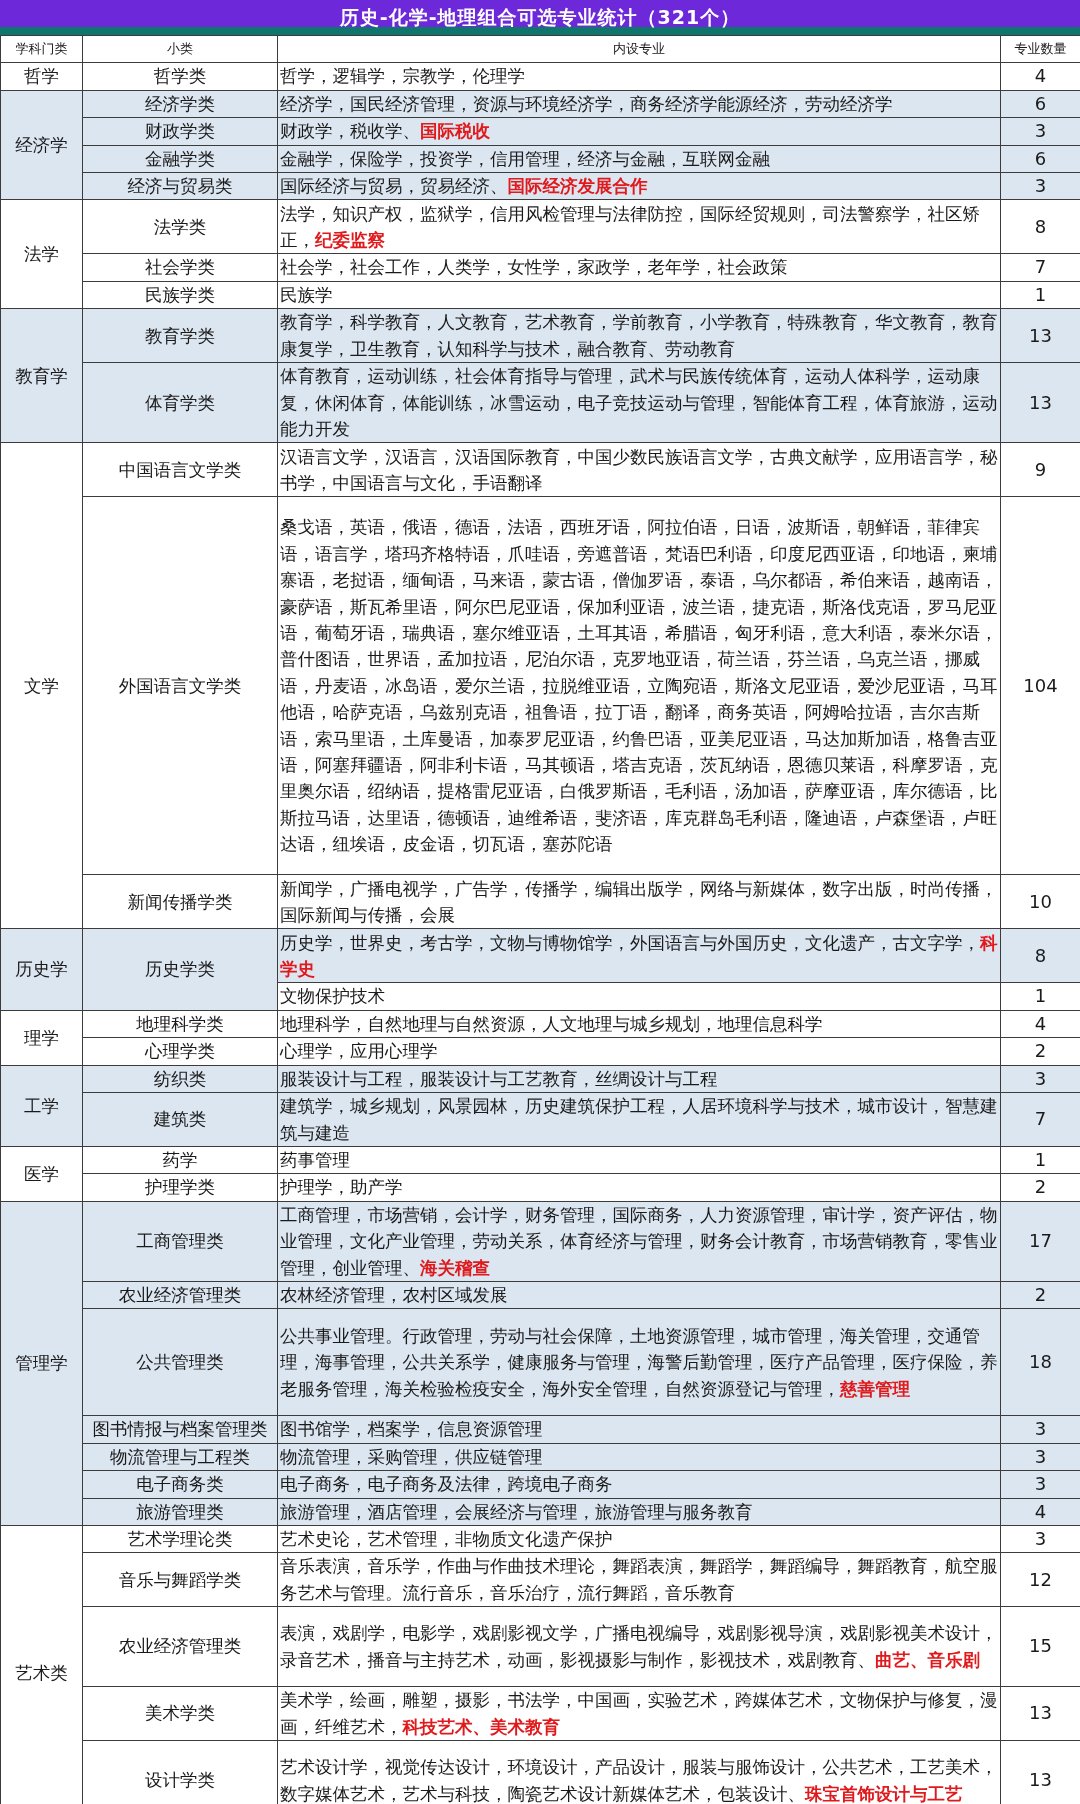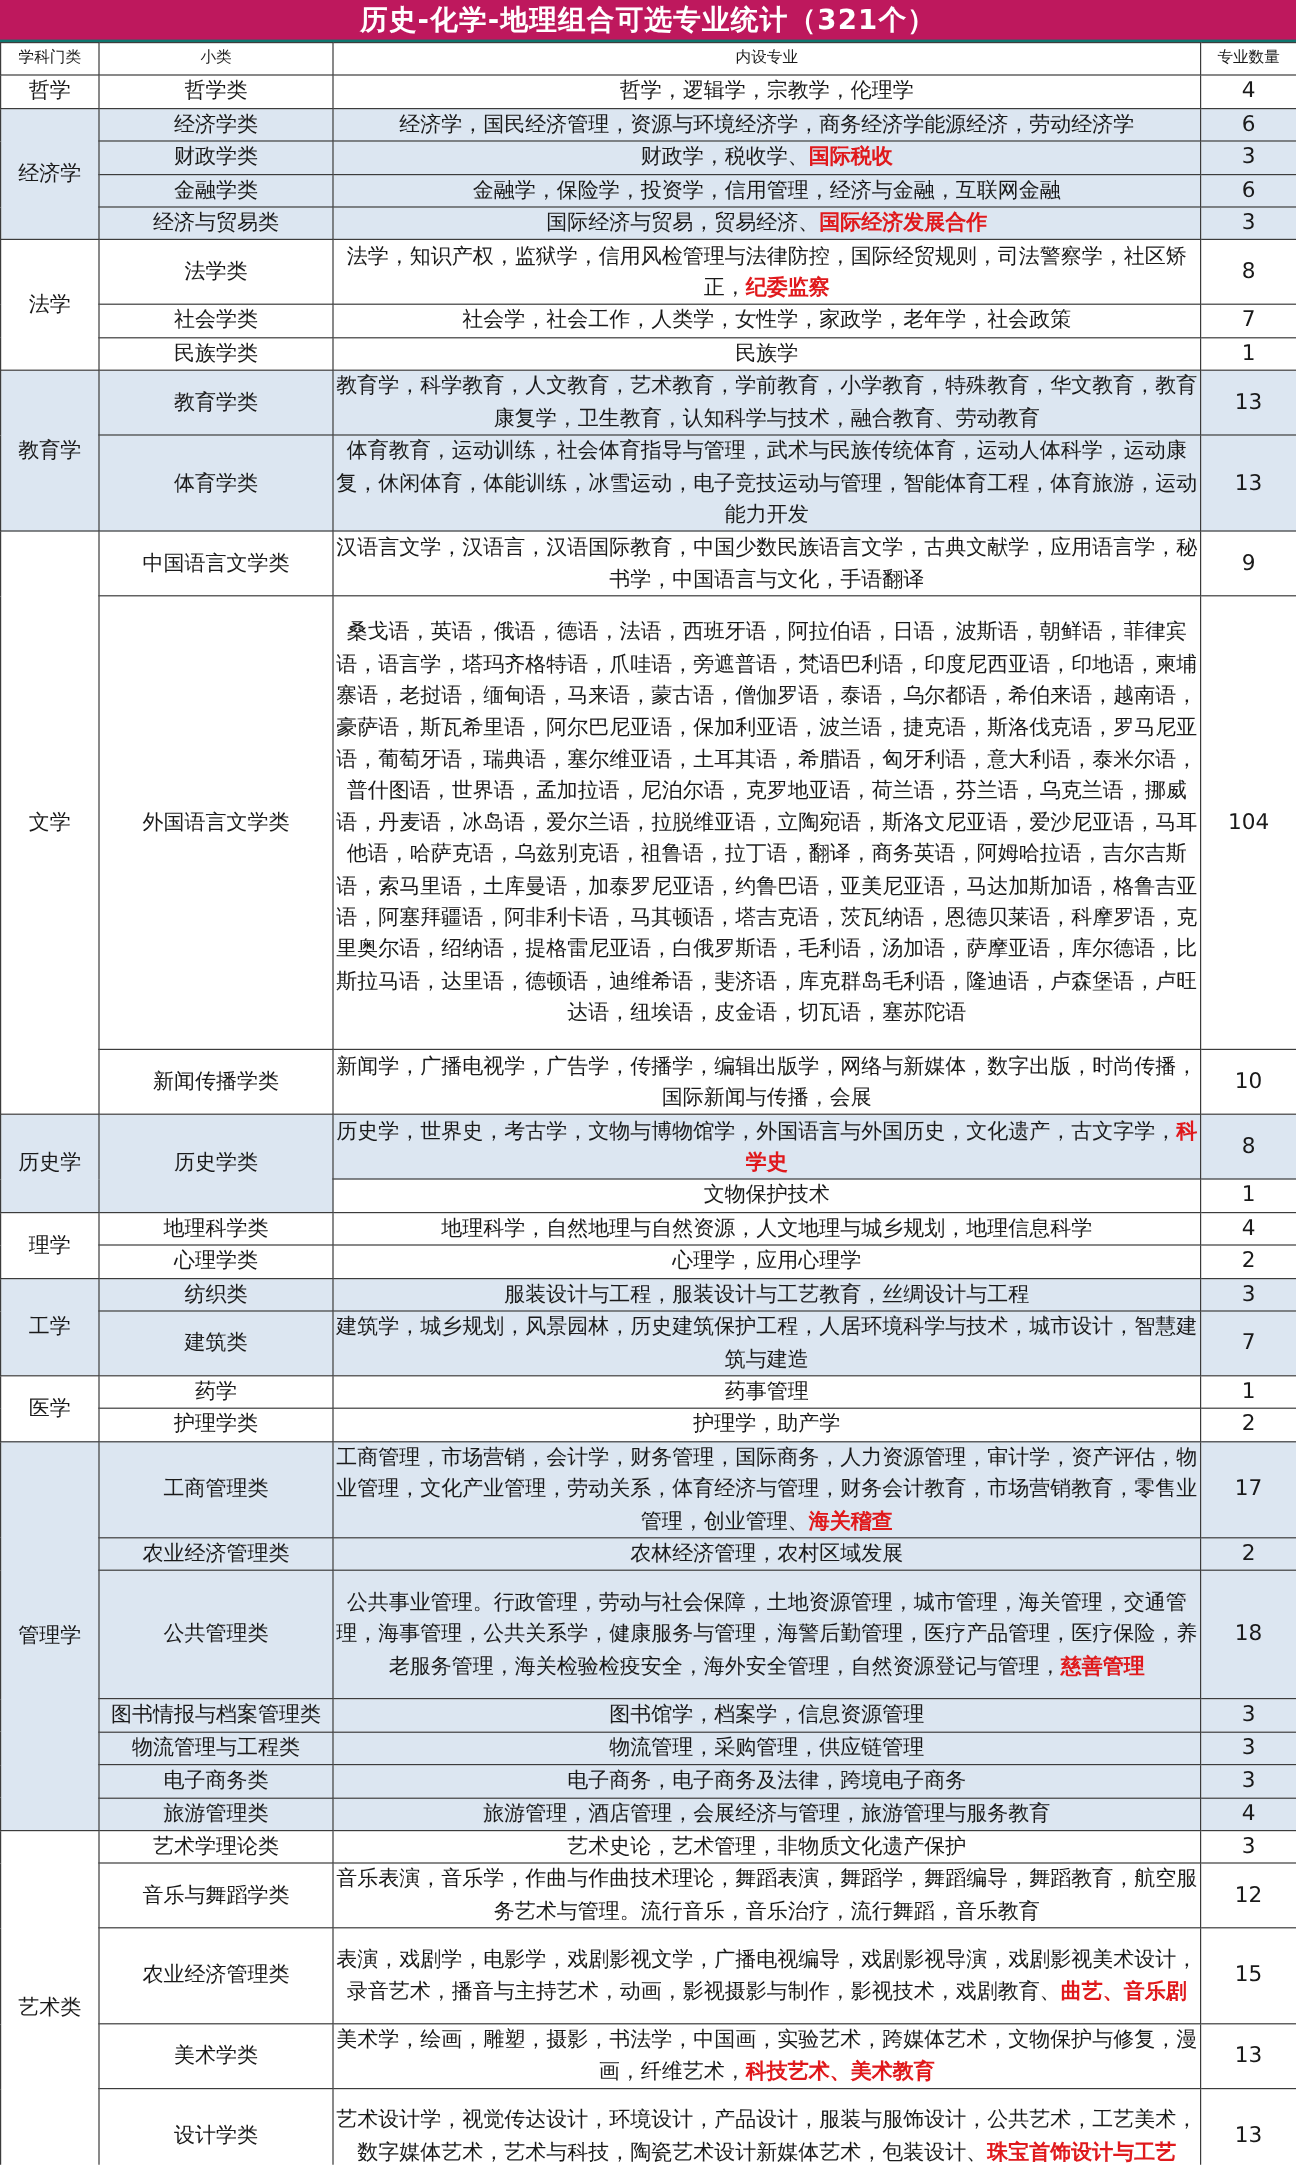--- a/index.html
+++ b/index.html
@@ -1,36 +1,36 @@
 <!DOCTYPE html>
 <html><head>
 <meta charset="utf-8">
 <style>
   html, body { margin: 0; padding: 0; background: #ffffff; }
   body { width: 1080px; height: 1804px; overflow: hidden; font-family: "DejaVu Sans", "Liberation Sans", sans-serif; color: #1a1a1a; }
   .wrap { position: relative; width: 1080px; }
   .title {
     height: 35px; line-height: 35px; text-align: center;
-    background: #be185d; color: #ffffff; font-weight: bold; font-size: 23px;
-    border-bottom: 2px solid #0f766e; box-sizing: border-box; letter-spacing: 1px;
+    background: #6d28d9; color: #ffffff; font-weight: bold; font-size: 19px;
+    border-bottom: 8px solid #0f766e; box-sizing: border-box; letter-spacing: 1px;
   }
   table { border-collapse: collapse; width: 1080px; table-layout: fixed; }
   td, th {
     border: 1.5px solid #3c3c3c; text-align: center; vertical-align: middle;
     font-size: 17.5px; font-weight: normal; padding: 0 1px; line-height: 26.4px;
     box-sizing: border-box;
   }
   th { height: 27px; background: #ffffff; font-size: 13px; }
   .c1 { width: 82px; }
   .c2 { width: 195px; }
   .c3 { width: 723px; }
   .c4 { width: 80px; }
   .blue { background: #dce6f1; margin-top: 22px; }
   .white { background: #ffffff; }
-  td.majors { text-align: center; padding: 0 2px; word-break: break-all; }
+  td.majors { text-align: left; padding: 0 2px; word-break: break-all; }
   td.num { font-size: 18px; }
   .hl { color: #e0191c; font-weight: bold; }
   .watermark {
     position: absolute; right: 40px; bottom: 2px; color: #b8b8b8; font-size: 14px;
     opacity: 0.6;
   }
 </style>
 </head>
 <body>
 

